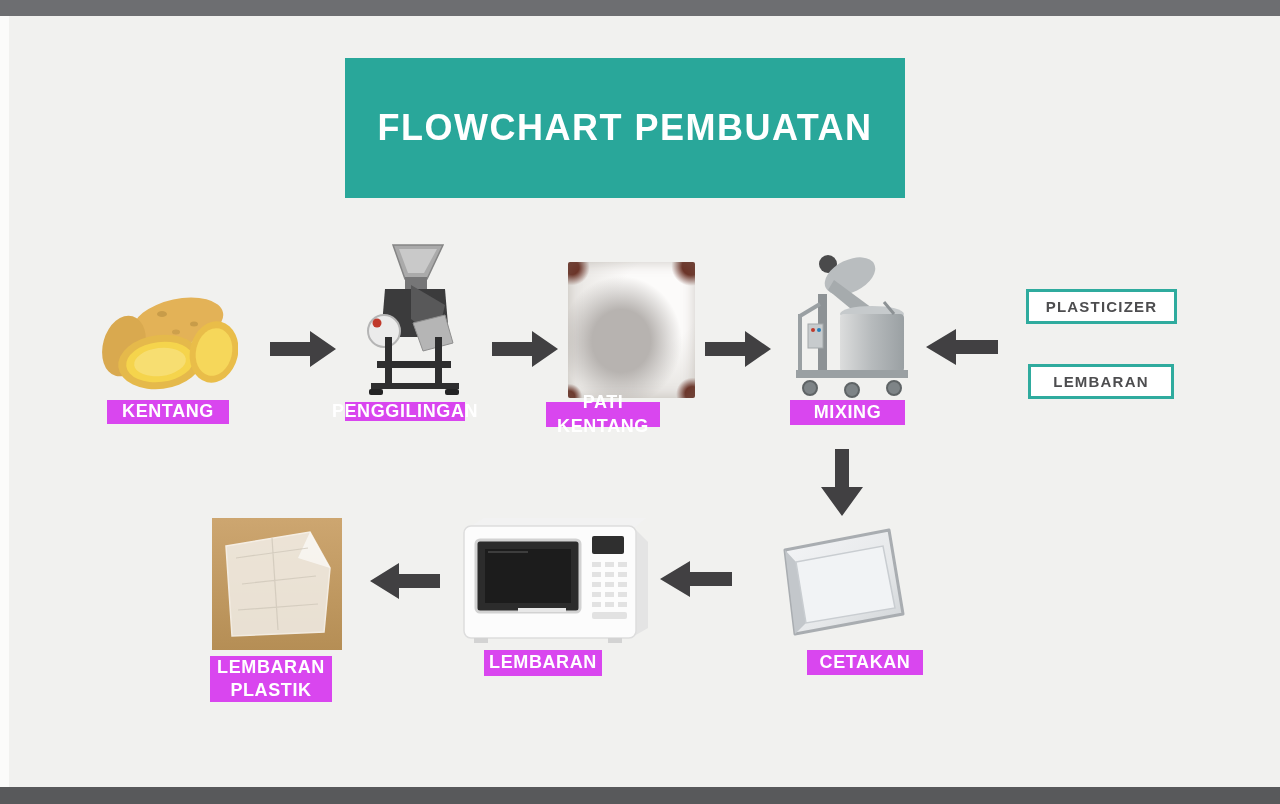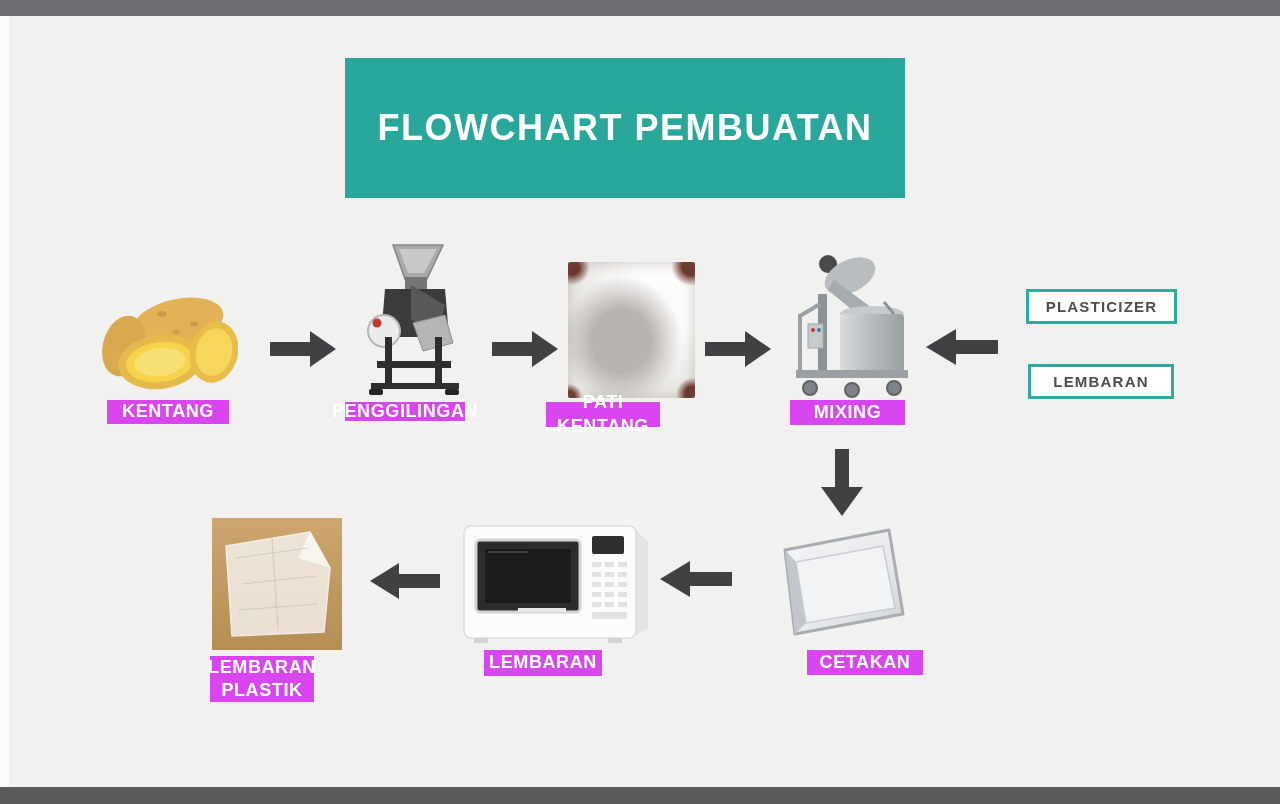--- a/index.html
+++ b/index.html
@@ -222,16 +222,16 @@
           <stop offset="0" stop-color="#cda670"></stop>
             <stop offset="1" stop-color="#b58e55"></stop>
         </linearGradient>
       </defs>
       <rect width="130" height="132" fill="url(#wood)"></rect>
       <path d="M14,28 L98,14 L118,50 L112,114 L20,118 Z" fill="#f4f2ee" opacity=".82" stroke="#ffffff" stroke-width="1.5"></path>
       <path d="M98,14 L118,50 L86,40 Z" fill="#ffffff" opacity=".6"></path>
       <path d="M24,40 L96,30 M30,66 L104,58 M26,92 L106,86 M60,20 L66,112" stroke="#c9c2b4" stroke-width="1.2" fill="none" opacity=".65"></path>
     </svg>
   </div>
-  <div class="step-label" style="left:210px;top:656px;width:104px;height:46px;padding:2px 14px;">LEMBARAN PLASTIK</div>
+  <div class="step-label" style="left:210px;top:656px;width:122px;height:46px;padding:2px 14px;">LEMBARAN PLASTIK</div>
 
   <div class="bottom-bar"></div>
 </div>
 
 </body></html>

